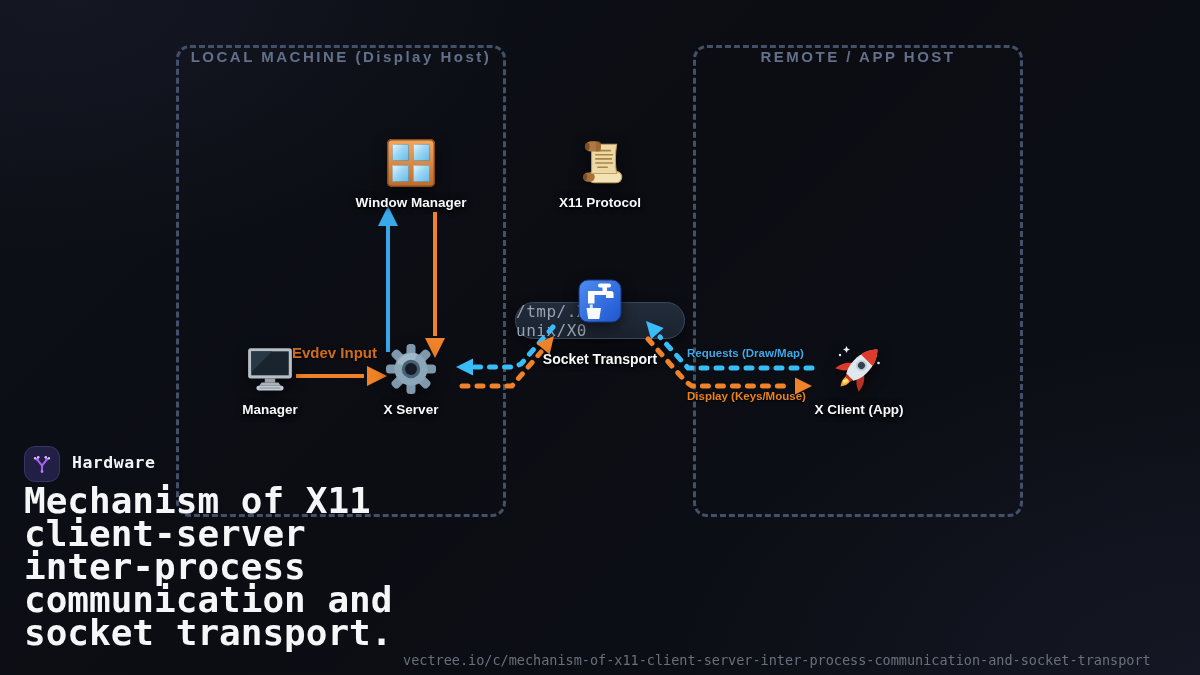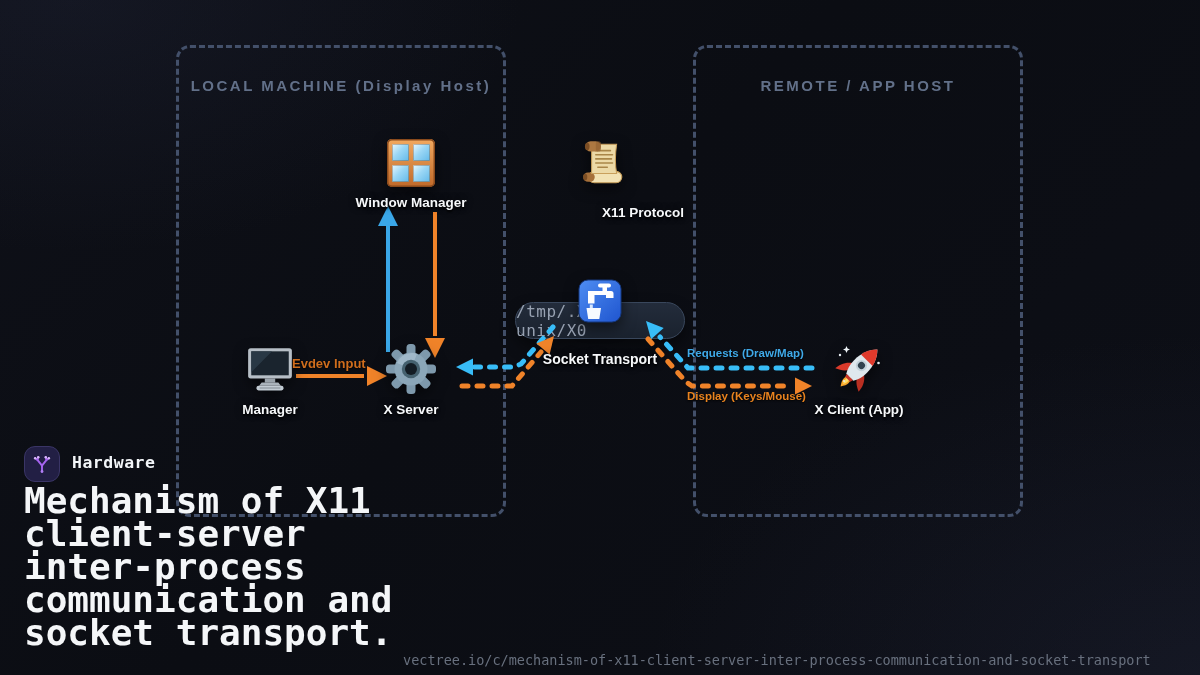--- a/index.html
+++ b/index.html
@@ -11,36 +11,36 @@
       radial-gradient(1000px 620px at 100% 100%, rgba(48,54,82,.22), transparent 55%),
       linear-gradient(135deg,#0e1018 0%,#0b0d13 45%,#0d0f17 100%);
   }
   .group-box{
     position:absolute;border:3px dashed #43506a;border-radius:14px;
     box-sizing:border-box;
   }
   .group-box.local{left:176px;top:45px;width:330px;height:472px;}
   .group-box.remote{left:693px;top:45px;width:330px;height:472px;}
   .group-title{
-    margin-top:29px;text-align:center;color:#627089;font-weight:bold;
+    margin-top:0;text-align:center;color:#627089;font-weight:bold;
     font-size:15px;letter-spacing:2.5px;
   }
   .arrows{position:absolute;left:0;top:0;width:1200px;height:675px;pointer-events:none;}
   .node{position:absolute;}
   .node .icon{filter:drop-shadow(0 5px 7px rgba(0,0,0,.55));}
   .node-label{
     position:absolute;transform:translateX(-50%);white-space:nowrap;
     color:#f6f8fa;font-weight:bold;font-size:13.5px;
     text-shadow:0 2px 2px rgba(0,0,0,.9),0 0 7px rgba(0,0,0,.6);
   }
   .edge-label{
     position:absolute;font-size:11.5px;font-weight:600;white-space:nowrap;
     text-shadow:0 1px 2px rgba(0,0,0,.9);
   }
-  .edge-label.evdev{left:292px;top:356px;color:#cf6d1d;font-size:13px;}
+  .edge-label.evdev{left:292px;top:344px;color:#cf6d1d;font-size:15px;}
   .edge-label.requests{left:687px;top:347px;color:#3fa9e8;}
   .edge-label.events{left:687px;top:390px;color:#e8831f;}
   .pill{
     position:absolute;left:515px;top:302px;width:170px;height:37px;
     background:linear-gradient(#232c3b,#1a222e);
     border:1.5px solid #39475c;border-radius:20px;box-sizing:border-box;
     display:flex;align-items:center;justify-content:center;
     font-family:"DejaVu Sans Mono",monospace;font-size:16px;color:#97a1b1;
     letter-spacing:.5px;box-shadow:0 8px 16px rgba(0,0,0,.45);
   }
@@ -145,21 +145,21 @@
           <line x1="19" y1="21" x2="34" y2="21"></line>
             <line x1="19" y1="25" x2="35" y2="25"></line>
           <line x1="21" y1="29" x2="30" y2="29"></line>
         </g>
         <rect x="9" y="4" width="15" height="10" rx="5" fill="#ad7841"></rect>
         <ellipse cx="10.8" cy="9" rx="2.2" ry="3.6" fill="#7c4e24"></ellipse>
         <rect x="19" y="4" width="5" height="10" rx="2.5" fill="#8f5f30" opacity=".6"></rect>
       </svg>
     </div>
   </div>
-  <div class="node-label" style="left:600px;top:205px;margin-left:43px;">X11 Protocol</div>
+  <div class="node-label" style="left:600px;top:195px;">X11 Protocol</div>
 
   <div class="node" style="left:578px;top:279px;">
     <div class="icon">
       <svg width="44" height="44" viewBox="0 0 44 44">
         <defs>
           <linearGradient id="fbg" x1="0" y1="0" x2="1" y2="1">
             <stop offset="0" stop-color="#4e8df2"></stop>
               <stop offset="1" stop-color="#1f55cf"></stop>
           </linearGradient>
         </defs>

